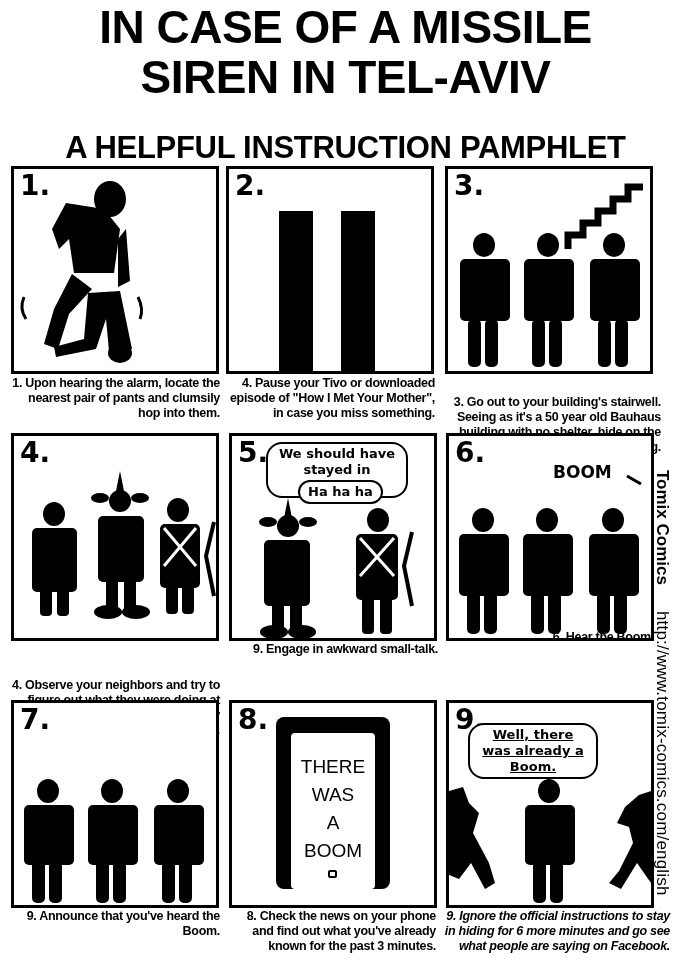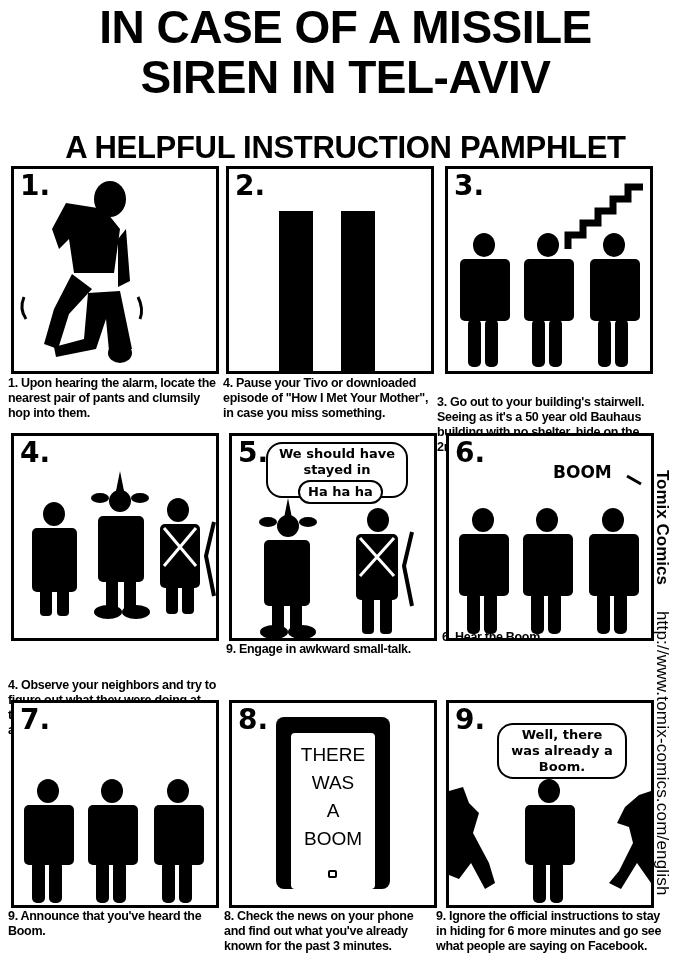--- a/index.html
+++ b/index.html
@@ -3,21 +3,21 @@
 <meta charset="utf-8">
 <style>
   html, body { margin:0; padding:0; background:#fff; }
   body { width:685px; height:960px; position:relative; overflow:hidden; font-family:"Liberation Sans", sans-serif; color:#000; }
   .title { position:absolute; left:16px; width:659px; text-align:center; font-weight:bold; letter-spacing:-0.5px; }
   .t1 { top:2px; font-size:46px; line-height:50px; }
   .t2 { top:52px; font-size:46px; line-height:50px; }
   .t3 { top:110px; font-size:31px; line-height:40px; letter-spacing:-0.3px;margin-top:18px; }
   .panel { position:absolute; width:202px; height:202px; border:3px solid #000; background:#fff; box-sizing:content-box; overflow:hidden; }
   .num { position:absolute; left:6px; top:2px; font-family:"DejaVu Sans", sans-serif; font-weight:bold; font-size:28px; line-height:30px; }
-  .cap { position:absolute; width:212px; text-align:left; font-size:12.5px; line-height:15px; font-weight:bold; letter-spacing:-0.3px; }
+  .cap { position:absolute; width:212px; text-align:right; font-size:12.5px; line-height:15px; font-weight:bold; letter-spacing:-0.3px; }
   .side { position:absolute; left:672px; top:470px; transform-origin:0 0; transform:rotate(90deg); white-space:nowrap; font-weight:bold; font-size:17px; }
   .side .url { font-weight:normal; margin-left:26px; letter-spacing:0.2px; }
   .bubble { position:absolute; border:2.5px solid #000; border-radius:16px; background:#fff; text-align:center; font-family:"DejaVu Sans", sans-serif; font-weight:bold; font-size:13px; line-height:16px; padding:2px 8px; white-space:nowrap; }
   svg { position:absolute; left:0; top:0; }
 </style>
 </head>
 <body>
 
 <div class="title t1">IN CASE OF A MISSILE</div>
 <div class="title t2">SIREN IN TEL-AVIV</div>
@@ -167,45 +167,45 @@
         <ellipse cx="34" cy="88" rx="11" ry="12"></ellipse>
         <rect x="10" y="102" width="50" height="60" rx="5"></rect>
         <rect x="18" y="158" width="13" height="42" rx="5"></rect>
         <rect x="35" y="158" width="13" height="42" rx="5"></rect>
       </g>
   </svg>
 </div>
 <div class="panel" style="left:229px;top:700px;">
   <span class="num">8.</span>
   <div style="position:absolute;left:44px;top:14px;width:114px;height:172px;background:#000;border-radius:8px;">
-    <div style="position:absolute;left:15px;top:16px;width:84px;height:156px;background:#fff;border-radius:4px;text-align:center;font-size:19px;line-height:28px;padding-top:8px;box-sizing:border-box;">
+    <div style="position:absolute;left:15px;top:16px;width:84px;height:156px;background:#fff;border-radius:4px;text-align:center;font-size:19px;line-height:28px;padding-top:20px;box-sizing:border-box;">
       <div>THERE</div>
       <div>WAS</div>
       <div>A</div>
       <div>BOOM</div>
     </div>
     <div style="position:absolute;left:48px;top:150px;width:16px;height:13px;background:#fff;border-radius:3px;">
       <div style="position:absolute;left:4px;top:3px;width:5px;height:4px;border:2px solid #000;border-radius:2px;"></div>
     </div>
   </div>
 </div>
 <div class="panel" style="left:446px;top:700px;">
   <span class="num">9.</span>
-  <div class="bubble" style="left:48px;top:20px;width:110px;white-space:normal;">Well, there was already a Boom.</div>
+  <div class="bubble" style="left:19px;top:20px;width:110px;white-space:normal;text-decoration:underline;">Well, there was already a Boom.</div>
   <svg width="202" height="202">
     <path d="M0 88 L14 84 L20 100 L30 110 L24 130 L40 160 L46 180 L36 186 L22 160 L10 176 L0 172 Z"></path>
     <g transform="translate(66,0)">
         <ellipse cx="34" cy="88" rx="11" ry="12"></ellipse>
         <rect x="10" y="102" width="50" height="60" rx="5"></rect>
         <rect x="18" y="158" width="13" height="42" rx="5"></rect>
         <rect x="35" y="158" width="13" height="42" rx="5"></rect>
       </g>
     <path d="M202 88 L190 92 L176 104 L168 120 L180 124 L184 140 L170 168 L160 180 L172 186 L188 160 L202 180 Z"></path>
   </svg>
 </div>
 
 <div class="cap" style="left:8px;top:909px;">9. Announce that you've heard the Boom.</div>
 <div class="cap" style="left:224px;top:909px;">8. Check the news on your phone and find out what you've already known for the past 3 minutes.</div>
-<div class="cap" style="left:436px;top:909px;width:234px;">9. Ignore the official instructions to stay in hiding for 6 more minutes and go see what people are saying on Facebook.</div>
+<div class="cap" style="left:436px;top:909px;width:234px;font-style:italic;">9. Ignore the official instructions to stay in hiding for 6 more minutes and go see what people are saying on Facebook.</div>
 
 <div class="side">
   <span>Tomix Comics</span><span class="url">http://www.tomix-comics.com/english</span>
 </div>
 
 </body></html>

